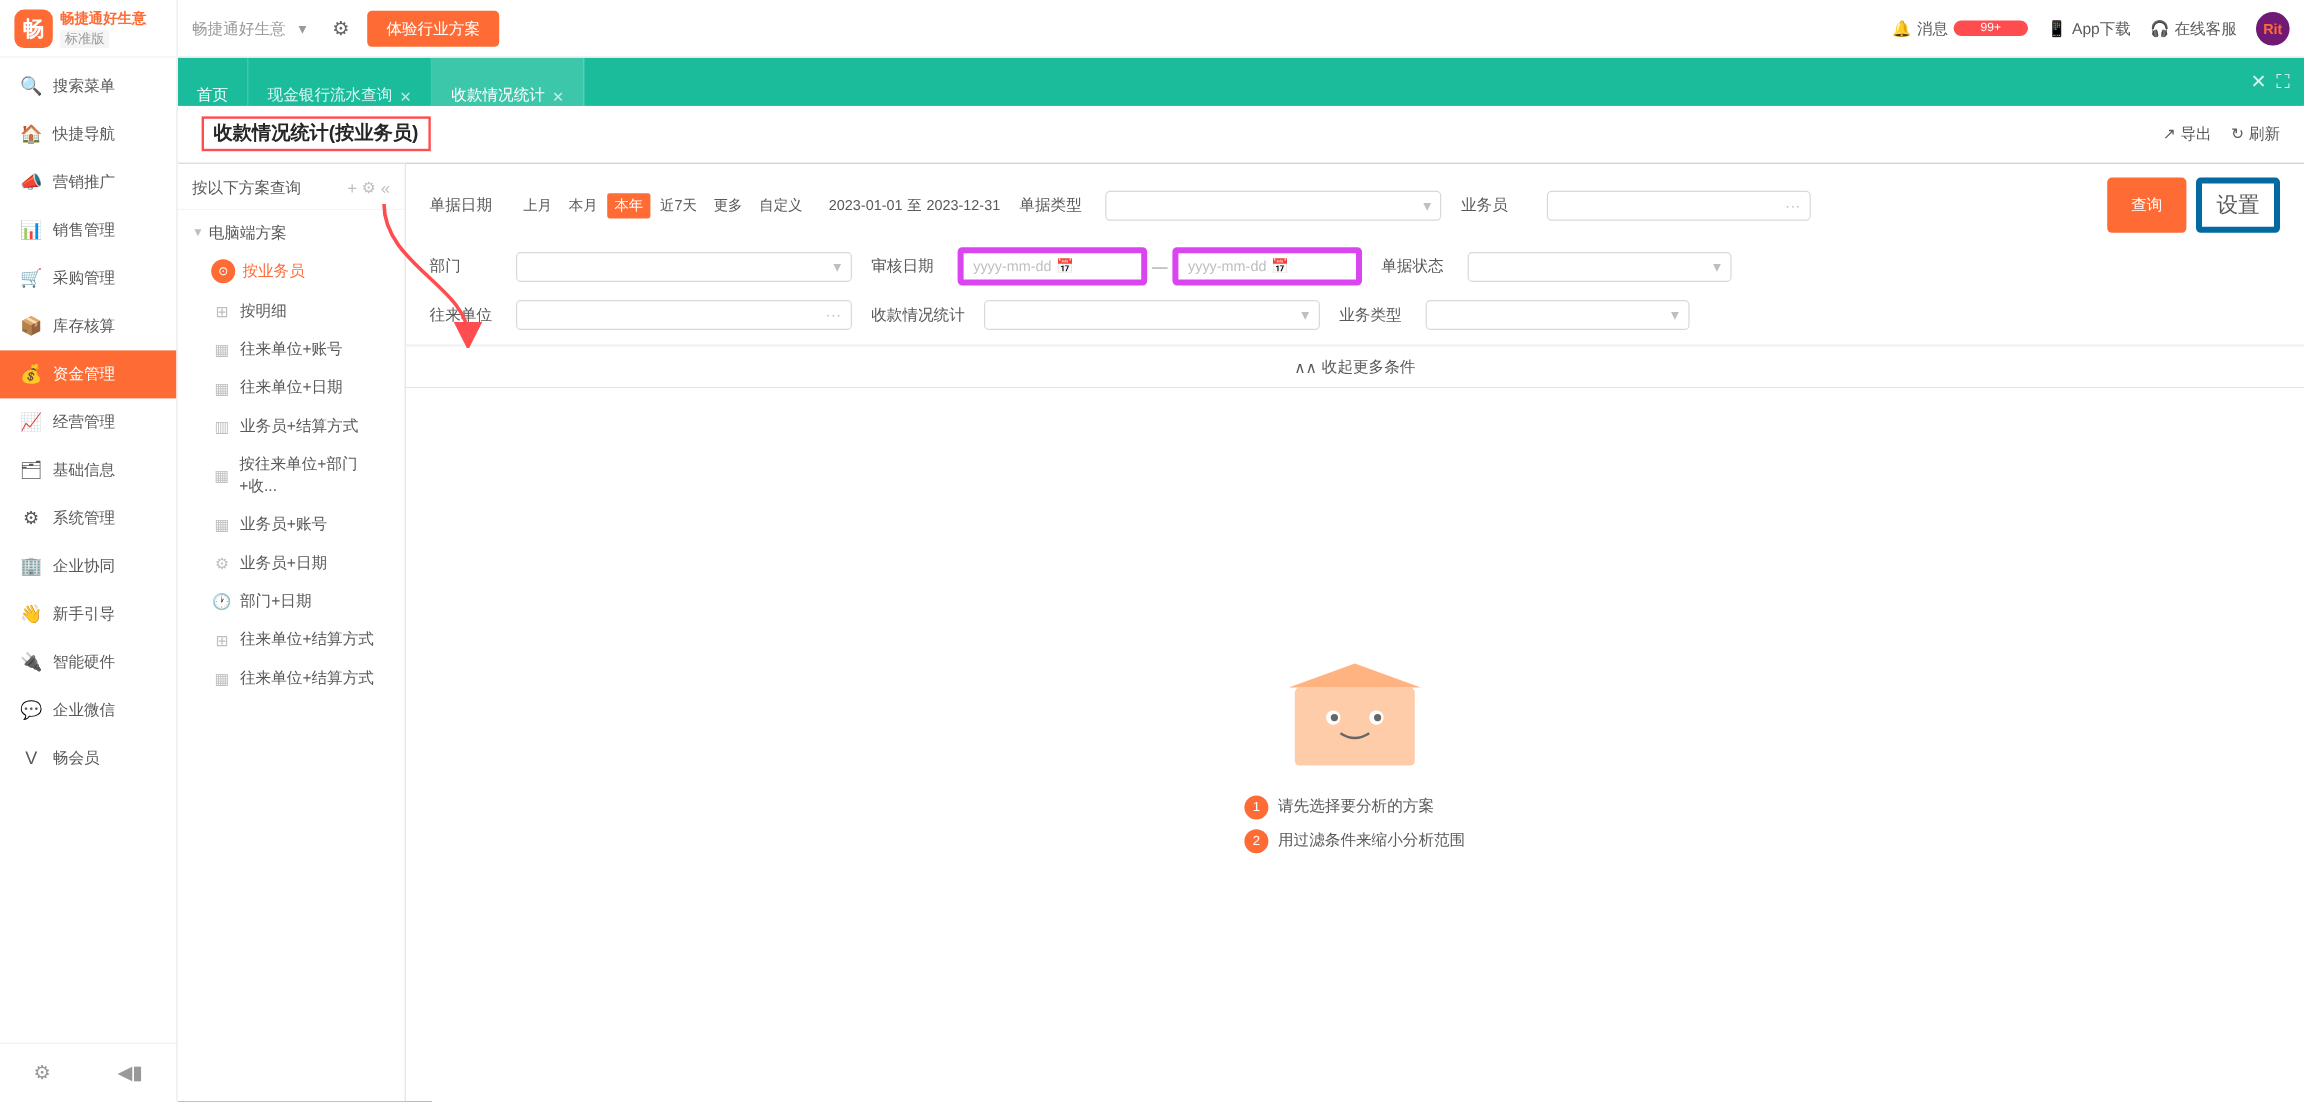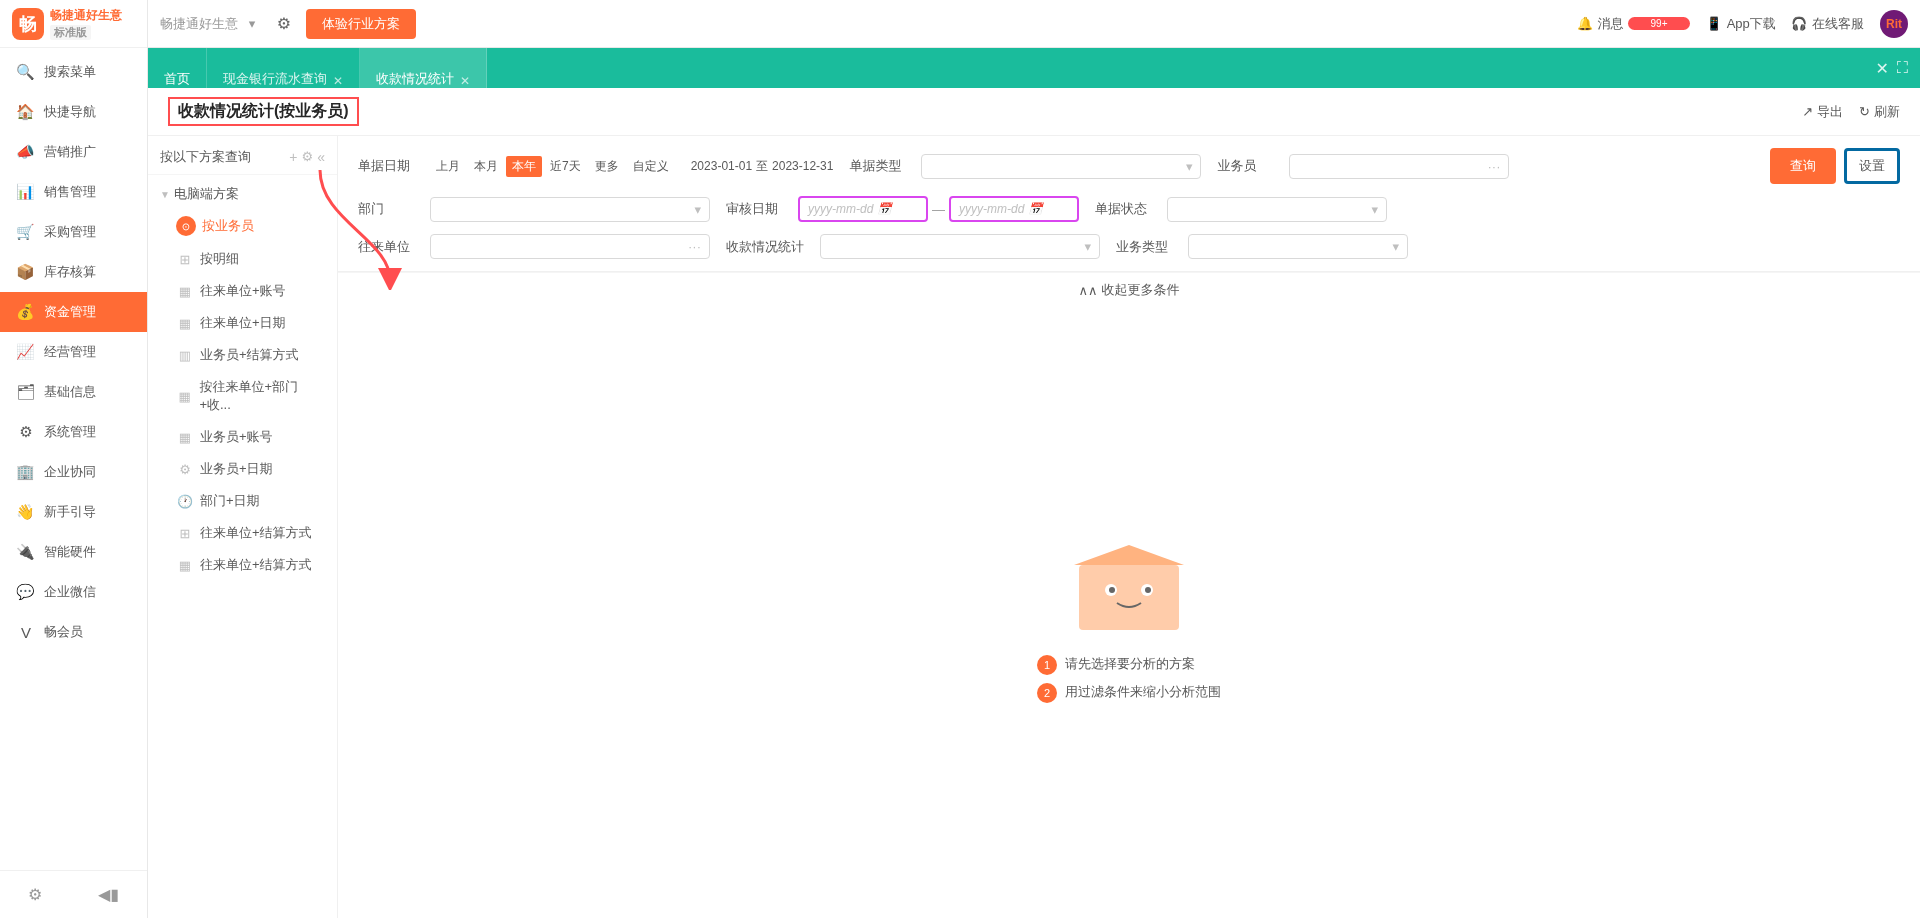--- a/index.html
+++ b/index.html
@@ -148,33 +148,33 @@
       font-size: 13px; color: #bfbfbf; min-width: 180px; cursor: pointer;
       display: flex; align-items: center; justify-content: space-between;
     }
     .filter-select-wide { min-width: 280px; }
     .filter-select-medium { min-width: 220px; }
 
     .date-input-group {
       display: flex; align-items: center; gap: 4px;
     }
     .date-input {
-      border: 2px solid #d946ef; border-radius: 4px; padding: 4px 8px;
-      font-size: 12px; color: #bfbfbf; width: 130px; font-style: italic;
+      border: 5px solid #d946ef; border-radius: 4px; padding: 4px 8px;
+      font-size: 12px; color: #bfbfbf; width: 158px;
     }
     .date-sep { color: #999; }
 
     .action-btns { display: flex; gap: 8px; margin-left: auto; }
     .query-btn {
       background: #ff6b35; color: white; border: none; border-radius: 4px;
       padding: 6px 20px; font-size: 13px; cursor: pointer;
     }
     .settings-btn {
-      background: white; color: #595959; border: 3px solid #0369a1; border-radius: 4px;
-      padding: 6px 12px; font-size: 13px; cursor: pointer;
+      background: white; color: #595959; border: 5px solid #0369a1; border-radius: 4px;
+      padding: 6px 12px; font-size: 18px; cursor: pointer;
     }
 
     .collapse-bar {
       background: white; text-align: center; padding: 8px;
       color: #595959; cursor: pointer; font-size: 13px;
       border-top: 1px solid #f5f5f5; display: flex; align-items: center; justify-content: center; gap: 4px;
     }
 
     
     .empty-state {
@@ -201,21 +201,21 @@
     ::-webkit-scrollbar-thumb { background: #d9d9d9; border-radius: 2px; }
   </style>
 </head>
 <body>
 
 <div class="sidebar">
   <div class="sidebar-logo">
     <div class="logo-icon">畅</div>
     <div>
       <div style="font-size:12px;font-weight:bold;color:#ff6b35;">畅捷通好生意</div>
-      <div style="font-size:11px;color:#999;background:#f5f5f5;padding:0 4px;border-radius:2px;display:inline-block;font-weight:bold;">标准版</div>
+      <div style="font-size:11px;color:#999;background:#f5f5f5;padding:0 4px;border-radius:2px;display:inline-block;">标准版</div>
     </div>
   </div>
   <div class="sidebar-nav">
     <div class="sidebar-item">
       <span class="icon">🔍</span>
       <span>搜索菜单</span>
     </div>
     <div class="sidebar-item">
       <span class="icon">🏠</span>
       <span>快捷导航</span>

